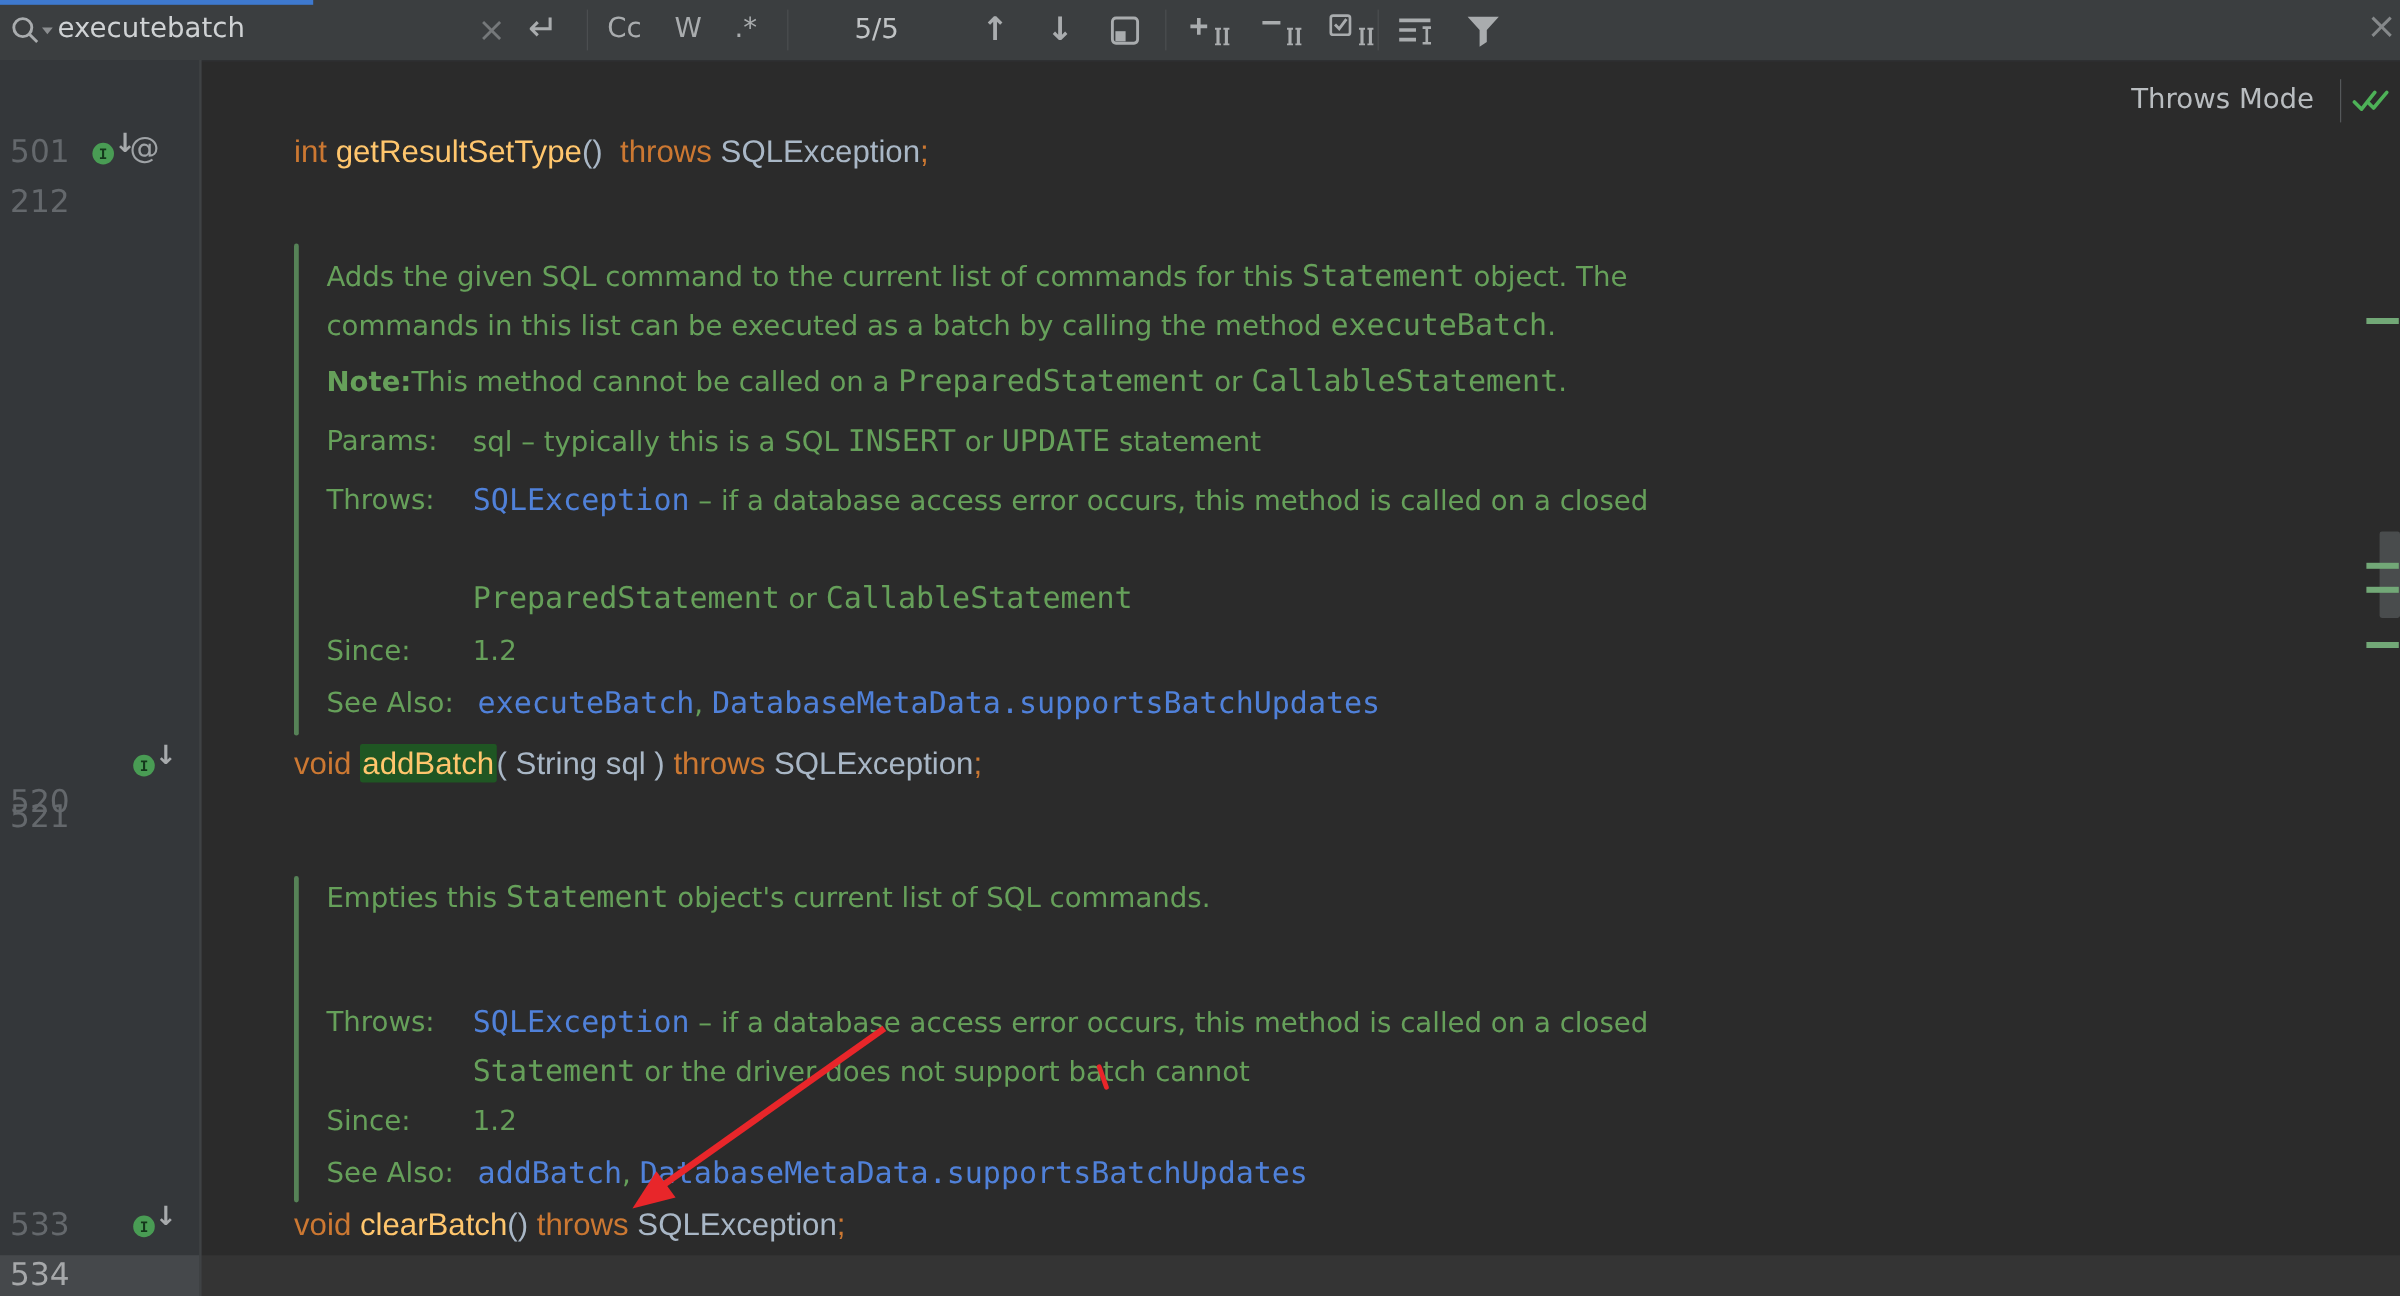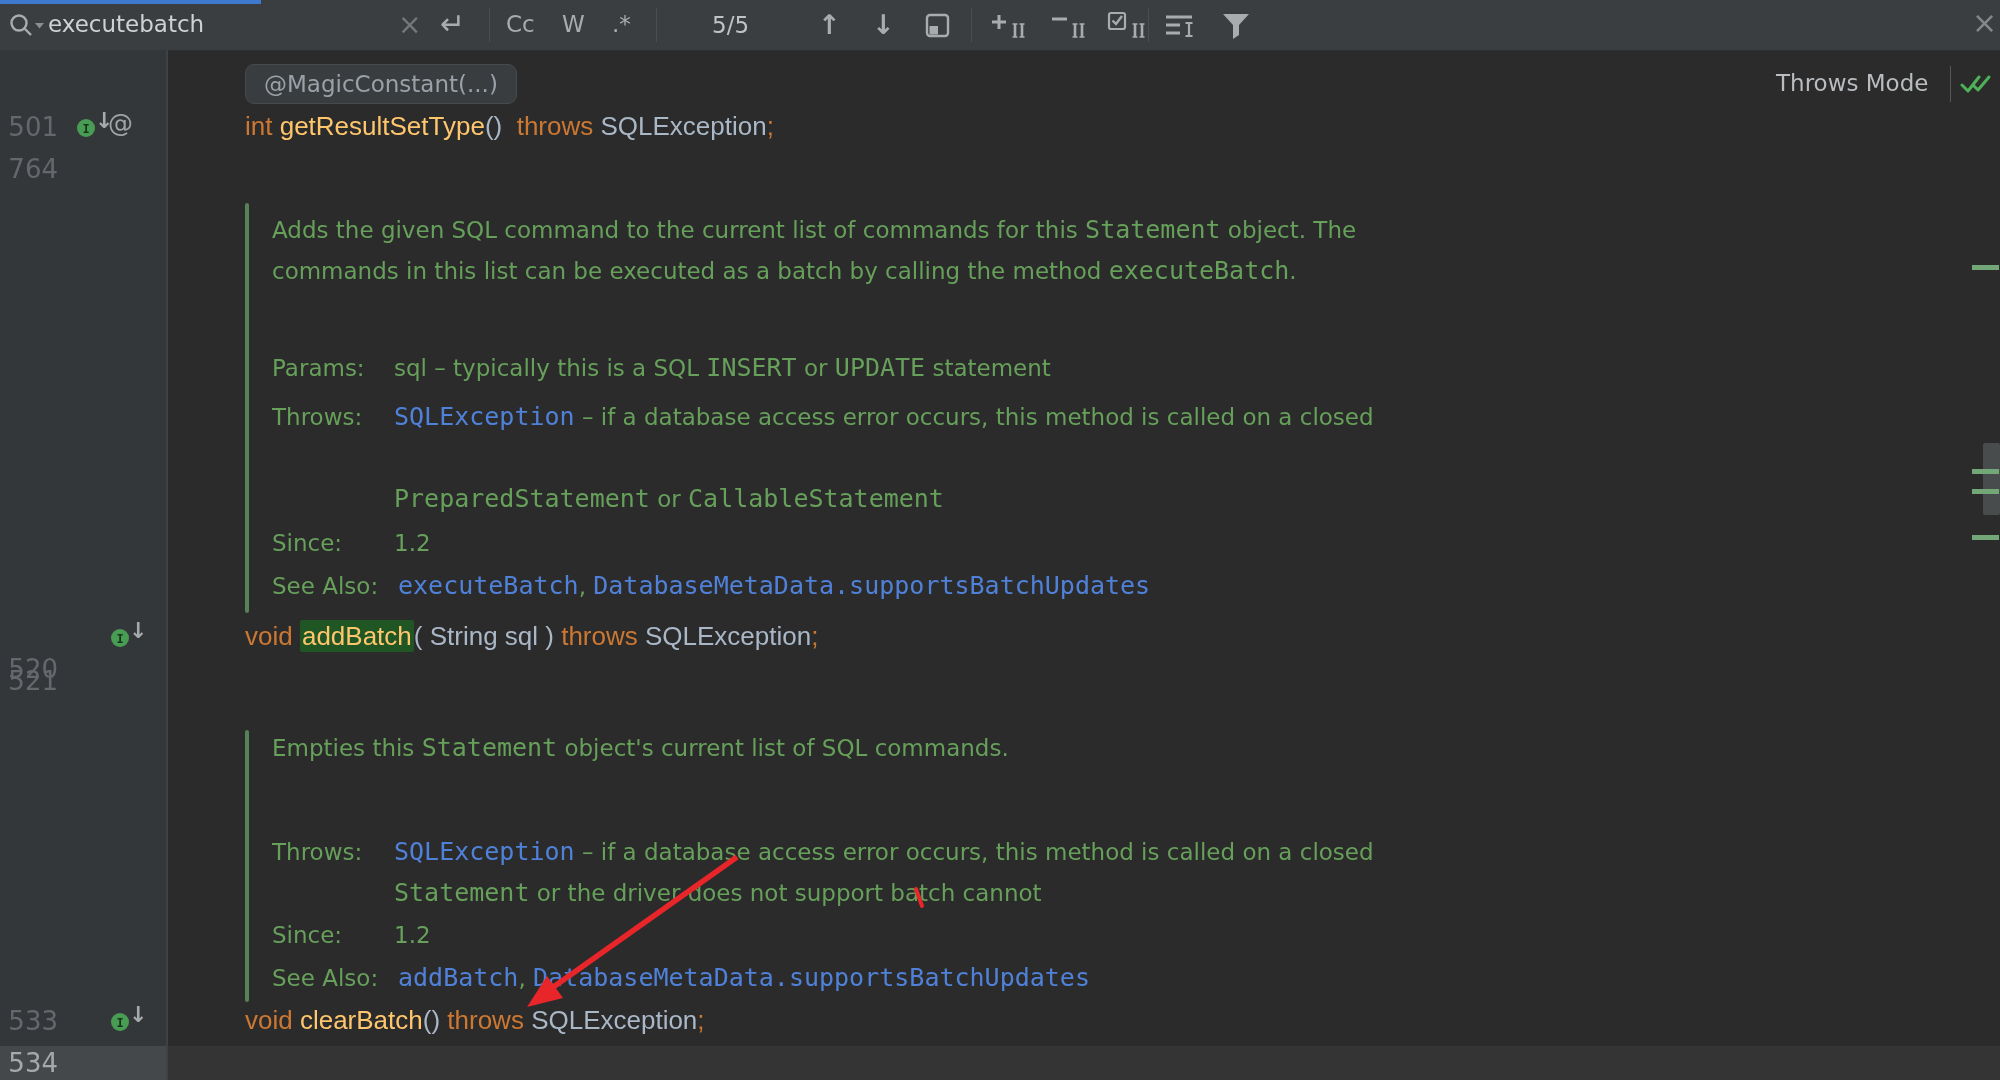--- a/index.html
+++ b/index.html
@@ -133,21 +133,21 @@
   </span>
 
   <span class="abs closex" style="left:1972px;top:10px;">×</span>
 
   <div class="abs gutter"></div>
   <div class="abs cur-band"></div>
   <div class="abs cur-band-gutter"></div>
   <div class="abs gutter-sep"></div>
 
   <span class="abs num" style="left:0;top:112px;">501</span>
-  <span class="abs num" style="left:0;top:154px;">764</span>
+  <span class="abs num" style="left:0;top:154px;">212</span>
   <span class="abs num" style="left:0;top:622px;margin-top:32px;">520</span>
   <span class="abs num" style="left:0;top:666px;">521</span>
   <span class="abs num" style="left:0;top:1006px;">533</span>
   <span class="abs num cur" style="left:0;top:1048px;">534</span>
 
   <span class="abs" style="left:76px;top:118px;">
     <svg width="20" height="20">
         <circle cx="10" cy="10" r="9" fill="#499C54"></circle>
       <text x="10" y="14.5" text-anchor="middle" font-size="12" font-weight="bold" fill="#14361B" font-family="DejaVu Sans Mono">I</text>
       </svg>
@@ -164,41 +164,41 @@
   <span class="abs garrow" style="left:129px;top:618px;">↓</span>
 
   <span class="abs" style="left:110px;top:1012px;">
     <svg width="20" height="20">
         <circle cx="10" cy="10" r="9" fill="#499C54"></circle>
       <text x="10" y="14.5" text-anchor="middle" font-size="12" font-weight="bold" fill="#14361B" font-family="DejaVu Sans Mono">I</text>
       </svg>
   </span>
   <span class="abs garrow" style="left:129px;top:1002px;">↓</span>
 
-  <div class="abs pill">@MagicConstant(...)</div>
   <span class="abs reader">Throws Mode</span>
   <div class="abs reader-sep"></div>
   <span class="abs" style="left:1960px;top:72px;">
     <svg width="34" height="26" viewBox="0 0 34 26">
       <polyline points="2,13 8,19 19,5" fill="none" stroke="#4DB157" stroke-width="3" stroke-linecap="round" stroke-linejoin="round"></polyline>
       <polyline points="14,14 18,18 29,5" fill="none" stroke="#4DB157" stroke-width="3" stroke-linecap="round" stroke-linejoin="round"></polyline>
     </svg>
   </span>
 
   <div class="abs code" style="left:245px;top:111px;"><span class="kw">int </span><span class="fn">getResultSetType</span><span class="pl">()  </span><span class="kw">throws </span><span class="pl">SQLException</span><span class="kw">;</span></div>
 
   <div class="abs code" style="left:245px;top:621px;"><span class="kw">void </span><span class="fn match">addBatch</span><span class="pl">( String sql ) </span><span class="kw">throws </span><span class="pl">SQLException</span><span class="kw">;</span></div>
 
   <div class="abs code" style="left:245px;top:1005px;"><span class="kw">void </span><span class="fn">clearBatch</span><span class="pl">() </span><span class="kw">throws </span><span class="pl">SQLException</span><span class="kw">;</span></div>
 
   <div class="abs docbar" style="left:245px;top:203px;height:410px;"></div>
 
   <div class="abs docline" style="left:272px;top:215px;"><span>Adds the given SQL command to the current list of commands for this </span><span class="dm">Statement</span><span> object. The</span></div>
   <div class="abs docline" style="left:272px;top:256px;"><span>commands in this list can be executed as a batch by calling the method </span><span class="dm">executeBatch</span><span>.</span></div>
 
+  <div class="abs docline" style="left:272px;top:303px;"><span class="dbold">Note:</span><span>This method cannot be called on a </span><span class="dm">PreparedStatement</span><span> or </span><span class="dm">CallableStatement</span><span>.</span></div>
 
   <span class="abs docline" style="left:272px;top:353px;">Params:</span>
   <div class="abs docline" style="left:394px;top:353px;"><span>sql – typically this is a SQL </span><span class="dm">INSERT</span><span> or </span><span class="dm">UPDATE</span><span> statement</span></div>
 
   <span class="abs docline" style="left:272px;top:402px;">Throws:</span>
   <div class="abs docline" style="left:394px;top:402px;"><span class="dl">SQLException</span><span> – if a database access error occurs, this method is called on a closed</span></div>
   <div class="abs docline" style="left:394px;top:484px;"><span class="dm">PreparedStatement</span><span> or </span><span class="dm">CallableStatement</span></div>
 
   <span class="abs docline" style="left:272px;top:528px;">Since:</span>
   <span class="abs docline" style="left:394px;top:528px;">1.2</span>

